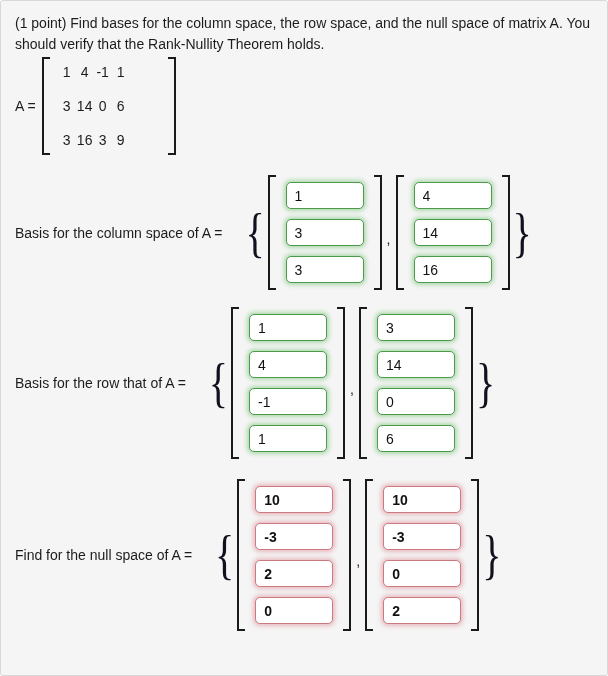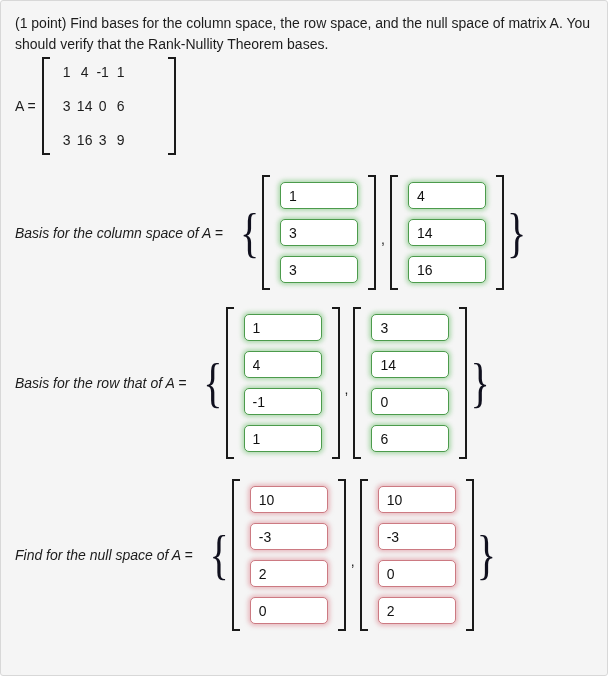--- a/index.html
+++ b/index.html
@@ -27,21 +27,21 @@
     display:grid; grid-template-columns:repeat(4, 18px);
     row-gap:20px; padding:8px 38px 8px 8px;
     line-height:14px; justify-items:center; align-items:center;
   }
 
   
   .section { display:flex; align-items:center; margin-left:14px; }
   .section.col-space  { margin-top:20px; }
   .section.row-space  { margin-top:17px; }
   .section.null-space { margin-top:20px; }
-  .slabel { margin-right:14px; white-space:nowrap;font-style:italic; }
+  .slabel { margin-right:20px; white-space:nowrap; }
   .brace {
     font-family:"Liberation Serif","DejaVu Serif",serif;
     font-size:40px; line-height:40px; color:#10101e;
     display:inline-block; transform:scaleY(1.35);
     margin:0 3px; flex:0 0 auto;
   }
   .vector { display:flex; align-items:stretch; flex:0 0 auto; }
   .entries { display:flex; flex-direction:column; gap:10px; padding:7px 10px; }
   .comma { align-self:center; margin:12px 5px 0 5px; }
 
@@ -54,30 +54,31 @@
     border-radius:5px;
     outline:none;
   }
   input.answer.correct {
     border:1px solid var(--ok-border,#4c9b4c);
     box-shadow:0 0 4px 2px var(--ok-glow,rgba(92,184,92,.45));
   }
   input.answer.incorrect {
     border:1px solid var(--bad-border,#cc7a82);
     box-shadow:0 0 4px 2px var(--bad-glow,rgba(219,130,140,.5));
+    font-weight:bold;
   }
 </style>
 </head>
 <body>
 
 <div class="page">
 
   <div class="problem-text">
     <div>(1 point) Find bases for the column space, the row space, and the null space of matrix A. You</div>
-    <div>should verify that the Rank-Nullity Theorem bases.</div>
+    <div>should verify that the Rank-Nullity Theorem holds.</div>
   </div>
 
   <div class="matrix-row">
     <span class="mlabel">A =</span>
     <div class="bracket left"></div>
     <div class="mgrid" id="mgrid">
         <span>1</span>
         <span>4</span>
         <span>-1</span>
         <span>1</span>

